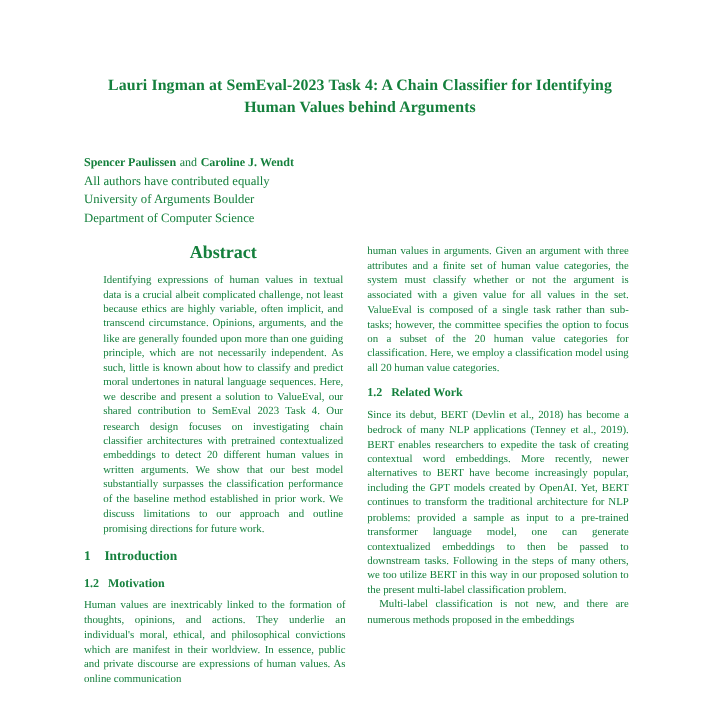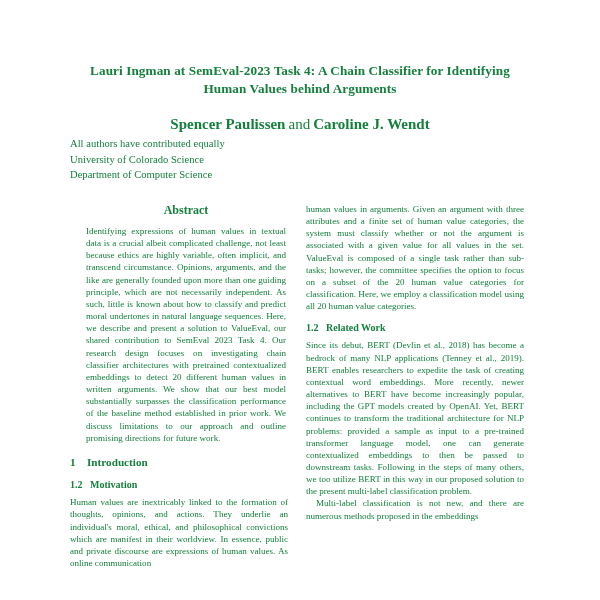--- a/index.html
+++ b/index.html
@@ -26,23 +26,23 @@
   
   .title {
     font-size: 13.2px;
     font-weight: bold;
     line-height: 1.38;
     text-align: center;
     margin-top: 62px;
     letter-spacing: 0.1px;
   }
   .authors {
-    margin-top: 16px;
-    text-align: center;
-    font-size: 15px;
+    margin-top: 31px;
+    text-align: left;
+    font-size: 10px;
     font-weight: bold;
     line-height: 1.45;
   }
   .authors .sep {
     font-weight: normal;
     padding: 0 3px;
   }
   .affil-line {
     font-size: 10.6px;
     line-height: 1.45;
@@ -68,21 +68,21 @@
     top: 0;
     width: 218px;
     height: 400px;
     overflow: hidden;
   }
   .col-left  { left: 0; }
   .col-right { left: 236px; }
 
   .abstract-head {
     text-align: center;
-    font-size: 12px;
+    font-size: 15px;
     font-weight: bold;
     margin: 0 0 7px 0;
   }
   p.body {
     margin: 0 0 0 0;
     font-size: 9.05px;
     line-height: 1.345;
     text-align: justify;
     text-justify: inter-word;
     hyphens: manual;
@@ -117,21 +117,21 @@
 <div class="page">
 
   <div class="paper-inner">
     <div class="title">Lauri Ingman at SemEval-2023 Task 4: A Chain Classifier for Identifying Human Values behind Arguments</div>
 
     <div class="authors">
       <span>Spencer Paulissen</span><span class="sep">and</span><span>Caroline J. Wendt</span>
     </div>
 
     <div class="affil-line">All authors have contributed equally</div>
-    <div class="affil-line">University of Colorado Science</div>
+    <div class="affil-line">University of Arguments Boulder</div>
     <div class="affil-line">Department of Computer Science</div>
   </div>
 
   <div class="columns">
 
     <div class="col col-left">
       <div class="abstract-col">
         <div class="abstract-head">Abstract</div>
         <p class="body">Identifying expressions of human values in textual data is a crucial albeit complicated challenge, not least because ethics are highly variable, often implicit, and transcend circumstance. Opinions, arguments, and the like are generally founded upon more than one guiding principle, which are not necessarily independent. As such, little is known about how to classify and predict moral undertones in natural language sequences. Here, we describe and present a solution to ValueEval, our shared contribution to SemEval 2023 Task 4. Our research design focuses on investigating chain classifier architectures with pretrained contextualized embeddings to detect 20 different human values in written arguments. We show that our best model substantially surpasses the classification performance of the baseline method established in prior work. We discuss limitations to our approach and outline promising directions for future work.</p>
       </div>

